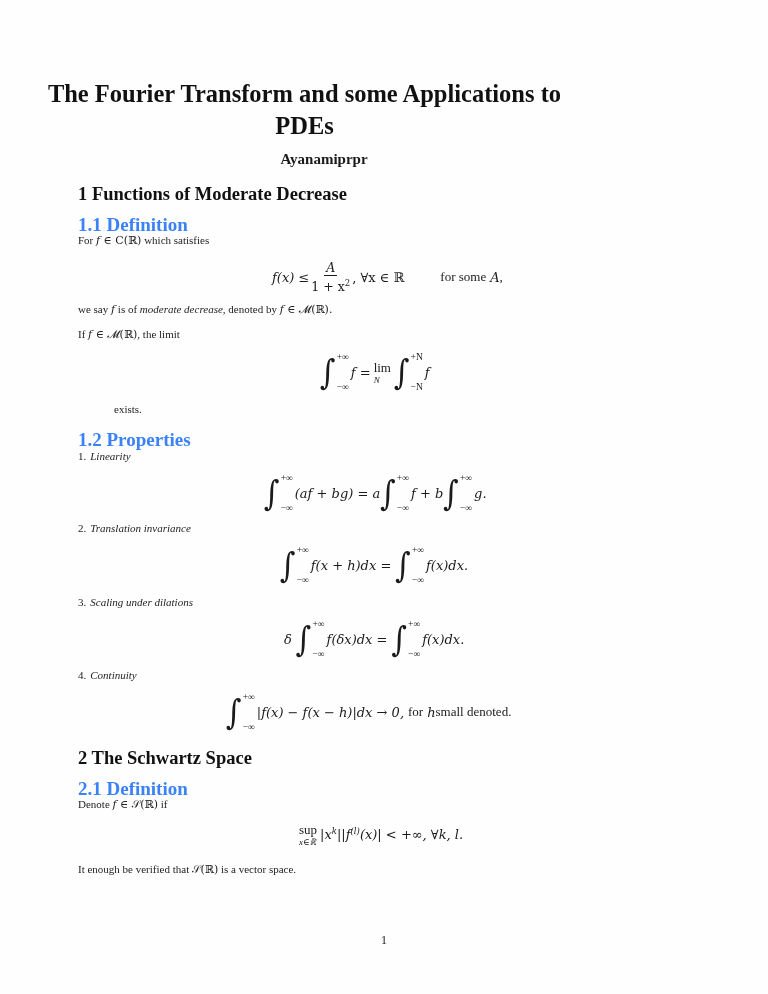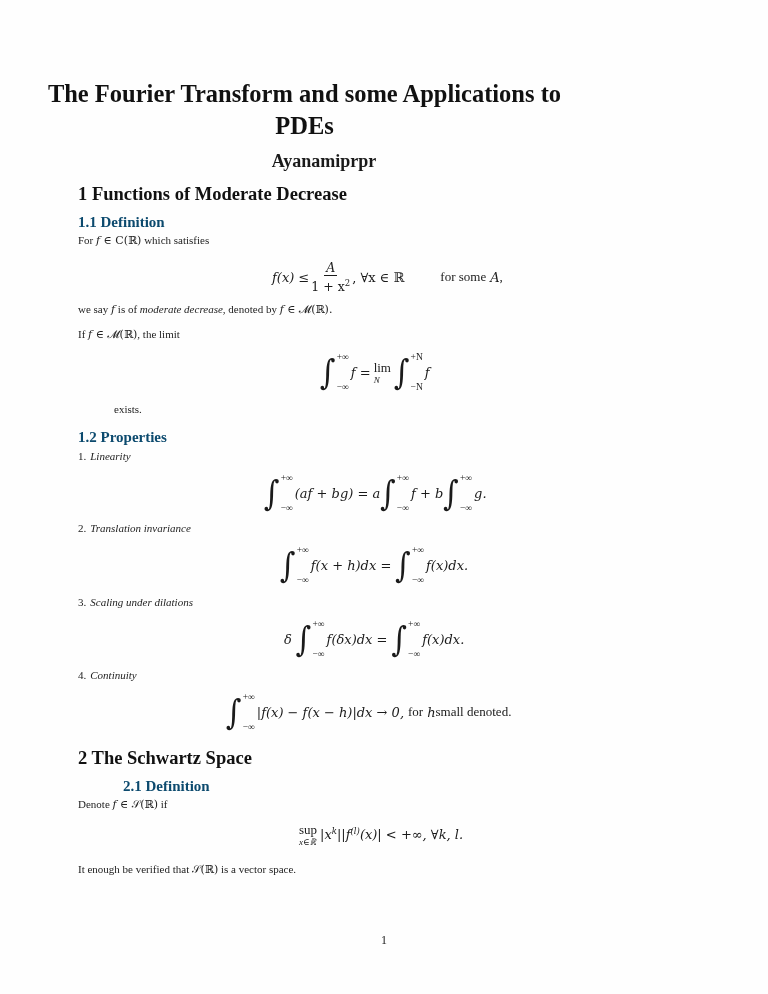--- a/index.html
+++ b/index.html
@@ -1,22 +1,22 @@
 <!DOCTYPE html>
 <html><head>
   <meta charset="utf-8">
   <style>
     * { margin: 0; padding: 0; box-sizing: border-box; }
     html, body { width: 768px; height: 994px; background: #fefefe; overflow: hidden; }
     body { position: relative; font-family: "Liberation Serif", "DejaVu Serif", serif; color: #1a1a1a; }
     .abs { position: absolute; white-space: nowrap; }
     .title { left: 0; width: 609px; text-align: center; font-weight: bold; font-size: 24.5px; line-height: 32px; color: #111; }
-    .author { left: 0; width: 648px; text-align: center; font-weight: bold; font-size: 18px; }
+    .author { left: 0; width: 648px; text-align: center; font-weight: bold; font-size: 15px; }
     .h1 { font-weight: bold; font-size: 18.5px; color: #111; }
-    .h2 { font-weight: bold; font-size: 15px; color: #0c4a6e; }
+    .h2 { font-weight: bold; font-size: 19px; color: #3b82f6; }
     .p { font-size: 11px; color: #222; }
     .m { font-family: "DejaVu Serif", "Liberation Serif", serif; font-style: italic; }
     .mr { font-family: "DejaVu Serif", "Liberation Serif", serif; font-style: normal; }
     .it { font-style: italic; }
     .eq { font-family: "Liberation Serif", "DejaVu Serif", serif; font-size: 13px; color: #1a1a1a; display: flex; align-items: center; }
     .int { display: inline-flex; align-items: center; position: relative; margin-right: 2px; }
     .int .sym { font-size: 30px; font-style: italic; line-height: 1; font-family: "DejaVu Serif", serif; transform: scaleY(1.15); display: inline-block; }
     .int .lims { display: inline-flex; flex-direction: column; justify-content: space-between; height: 40px; font-size: 9.5px; margin-left: 1px; }
     .frac { display: inline-flex; flex-direction: column; align-items: center; vertical-align: middle; margin: 0 2px; }
     .frac .num { border-bottom: 1px solid #1a1a1a; padding: 0 2px; font-size: 12.5px; line-height: 15px; }
@@ -180,21 +180,21 @@
     </span>
   <span class="m">|f(x) − f(x − h)|dx → 0,</span>
     <span class="sp"></span>
   <span>for </span>
     <span class="sp"></span>
     <span class="m">h</span>
     <span> small denoted.</span>
 </div>
 
 <div class="abs h1" style="left:78px; top:748px;">2 The Schwartz Space</div>
-<div class="abs h2" style="left:78px; top:778px;margin-left:45px;">2.1 Definition</div>
+<div class="abs h2" style="left:78px; top:778px;">2.1 Definition</div>
 <div class="abs p" style="left:78px; top:798px;">
   <span>Denote </span><span class="m">f</span><span class="mr"> ∈ 𝒮(ℝ)</span><span> if</span>
 </div>
 
 <div class="abs eq" style="left:296px; top:822px;">
   <span class="lim">
       <span>sup</span>
       <span class="sub">x∈ℝ</span>
     </span>
   <span class="m"><span>|x</span><sup>k</sup><span>||f</span><sup>(l)</sup><span>(x)| &lt; +∞, ∀k, l.</span></span>

